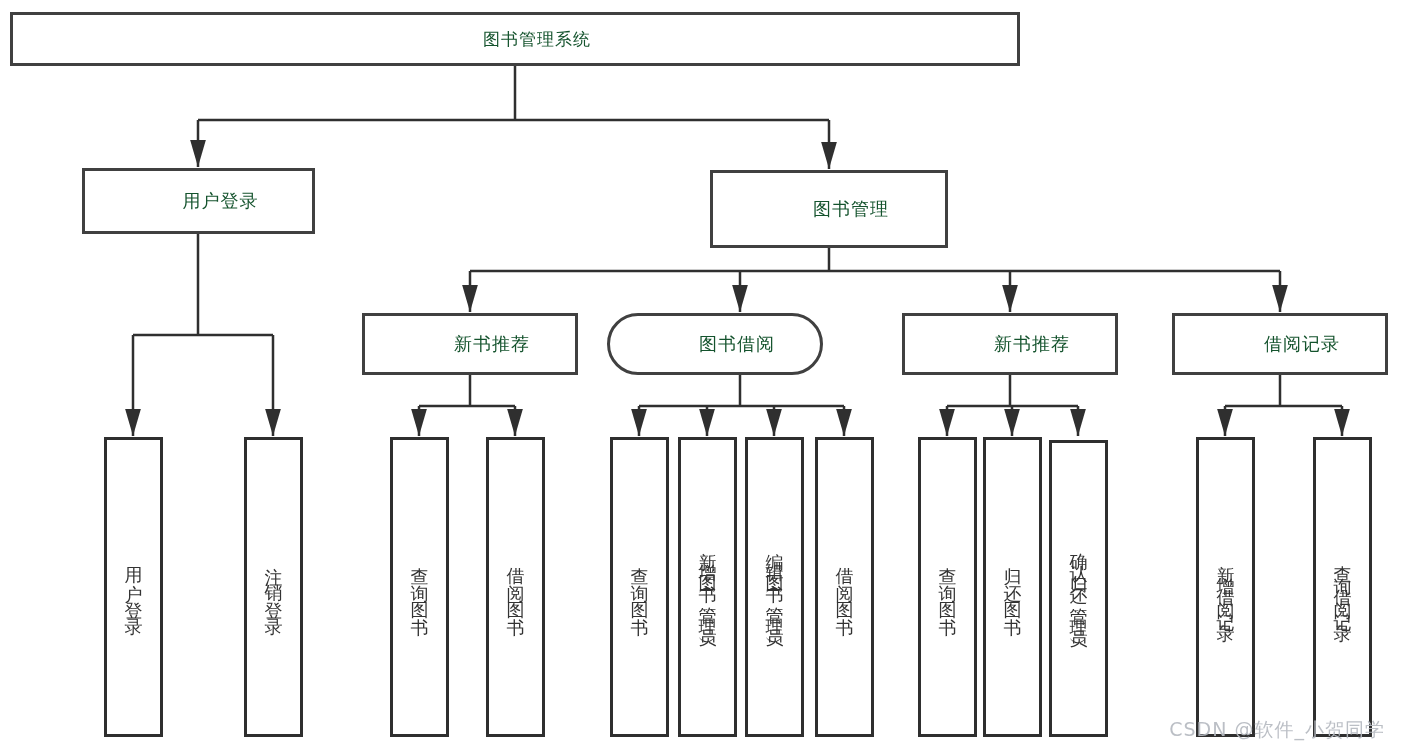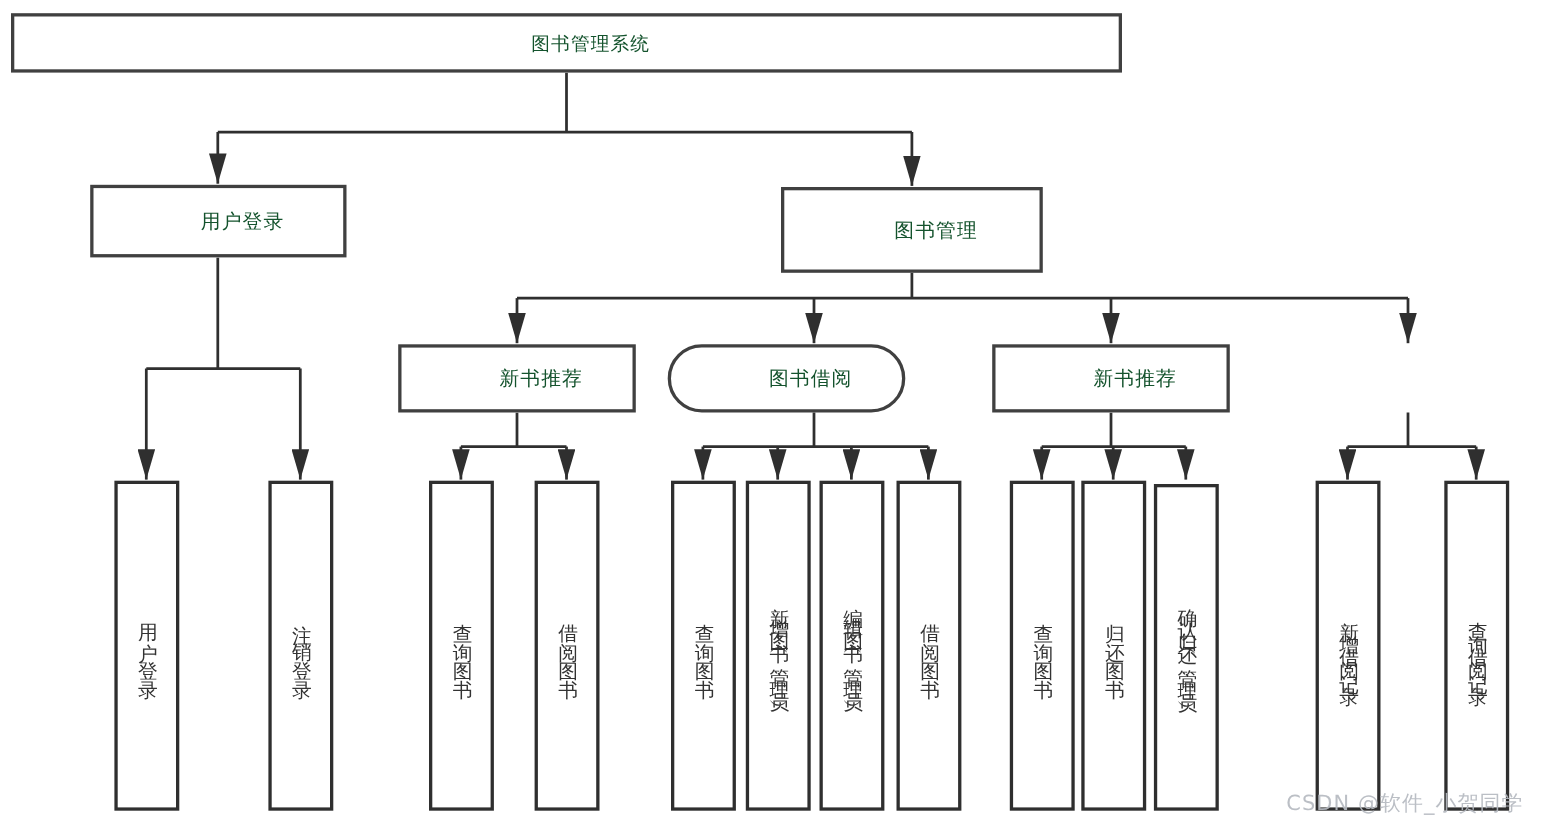--- a/index.html
+++ b/index.html
@@ -110,20 +110,21 @@
   </svg>
 
   <div class="node h1" style="left:10px; top:12px; width:1010px; height:54px;">图书管理系统</div>
 
   <div class="node h2" style="left:82px; top:168px; width:233px; height:66px;">用户登录</div>
   <div class="node h2" style="left:710px; top:170px; width:238px; height:78px;">图书管理</div>
 
   <div class="node h3" style="left:362px; top:313px; width:216px; height:62px;">新书推荐</div>
   <div class="node h3" style="left:607px; top:313px; width:216px; height:62px;border-radius:31px;">图书借阅</div>
   <div class="node h3" style="left:902px; top:313px; width:216px; height:62px;">新书推荐</div>
+  <div class="node h3" style="left:1172px; top:313px; width:216px; height:62px;">借阅记录</div>
 
   <div class="leaf" style="left:104px; top:437px; width:59px; height:300px;">
     <span class="vtext len4">用户登录</span>
   </div>
   <div class="leaf" style="left:244px; top:437px; width:59px; height:300px;">
     <span class="vtext len4">注销登录</span>
   </div>
 
   <div class="leaf" style="left:390px; top:437px; width:59px; height:300px;">
     <span class="vtext len4">查询图书</span>

